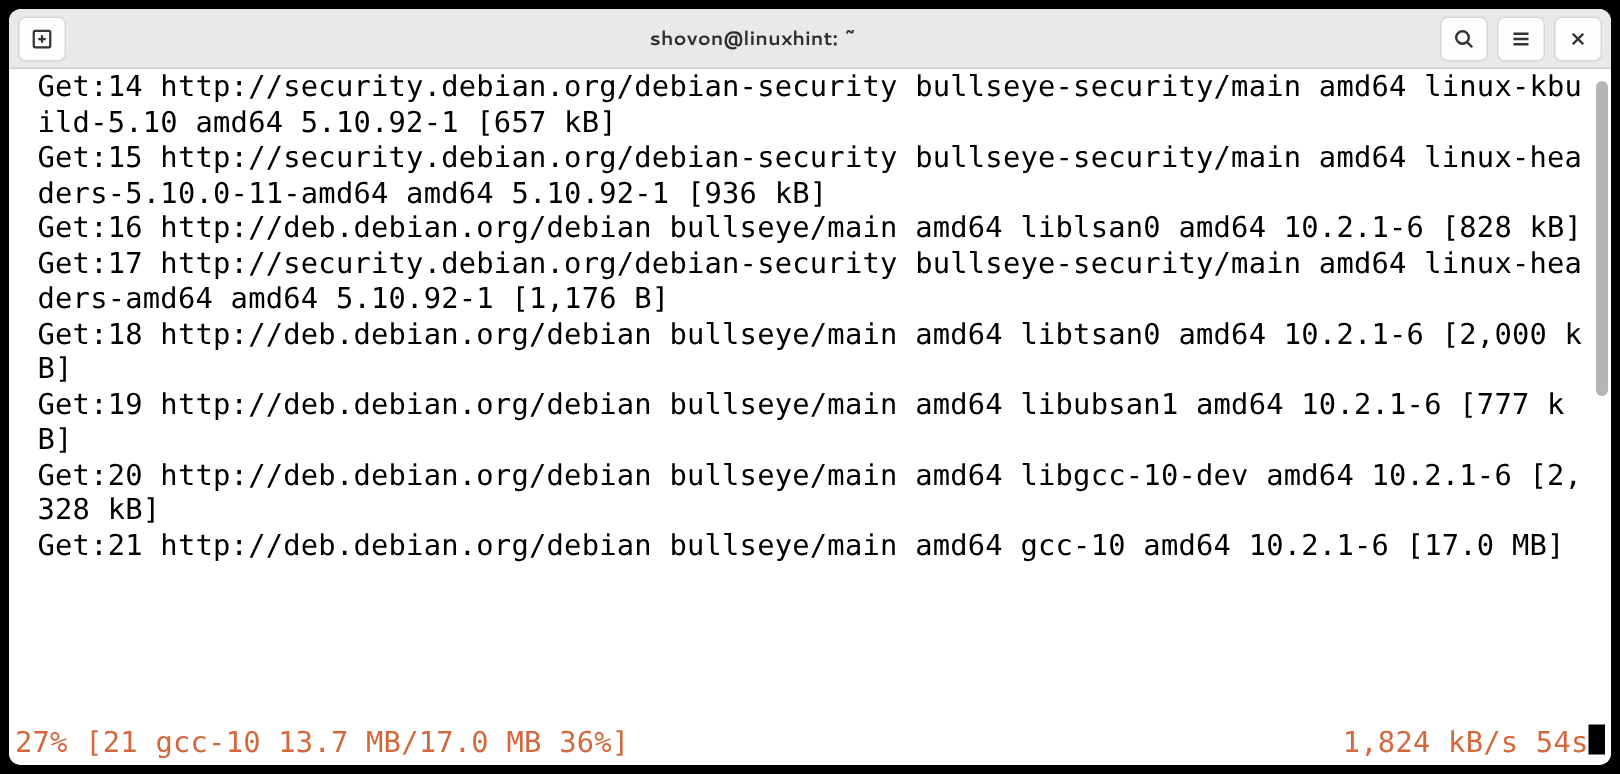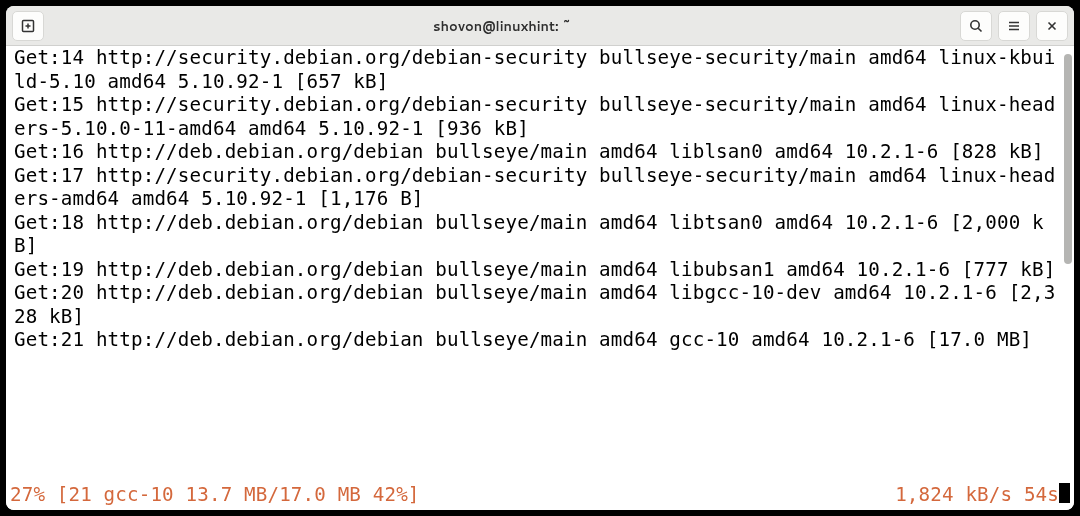--- a/index.html
+++ b/index.html
@@ -65,21 +65,21 @@
       position: relative;
       overflow: hidden;
     }
     .terminal-content {
       font-family: "DejaVu Sans Mono", "Liberation Mono", monospace;
       font-size: 19.2px;
       line-height: 23.5px;
       color: #000;
       white-space: pre-wrap;
       word-break: break-all;
-      padding: 0 8px;
+      padding: 0 19px;
       letter-spacing: 0.15px;
     }
     .progress-line {
       color: #d4683c;
       display: flex;
       justify-content: space-between;
       font-family: "DejaVu Sans Mono", "Liberation Mono", monospace;
       font-size: 19.2px;
       line-height: 23.5px;
       padding: 0 4px;
@@ -160,21 +160,21 @@
   <div class="terminal">
     <div class="terminal-content"><span>Get:14 http://security.debian.org/debian-security bullseye-security/main amd64 linux-kbuild-5.10 amd64 5.10.92-1 [657 kB]</span>
 <span>Get:15 http://security.debian.org/debian-security bullseye-security/main amd64 linux-headers-5.10.0-11-amd64 amd64 5.10.92-1 [936 kB]</span>
 <span>Get:16 http://deb.debian.org/debian bullseye/main amd64 liblsan0 amd64 10.2.1-6 [828 kB]</span>
 <span>Get:17 http://security.debian.org/debian-security bullseye-security/main amd64 linux-headers-amd64 amd64 5.10.92-1 [1,176 B]</span>
 <span>Get:18 http://deb.debian.org/debian bullseye/main amd64 libtsan0 amd64 10.2.1-6 [2,000 kB]</span>
 <span>Get:19 http://deb.debian.org/debian bullseye/main amd64 libubsan1 amd64 10.2.1-6 [777 kB]</span>
 <span>Get:20 http://deb.debian.org/debian bullseye/main amd64 libgcc-10-dev amd64 10.2.1-6 [2,328 kB]</span>
 <span>Get:21 http://deb.debian.org/debian bullseye/main amd64 gcc-10 amd64 10.2.1-6 [17.0 MB]</span></div>
     <div class="progress-line">
-      <span>27% [21 gcc-10 13.7 MB/17.0 MB 42%]</span>
+      <span>27% [21 gcc-10 13.7 MB/17.0 MB 36%]</span>
       <span class="progress-right">
           <span>1,824 kB/s 54s</span>
           <span class="cursor-block"></span>
         </span>
     </div>
     <div class="scrollbar">
       <div class="scrollbar-thumb"></div>
     </div>
   </div>
 </div>

